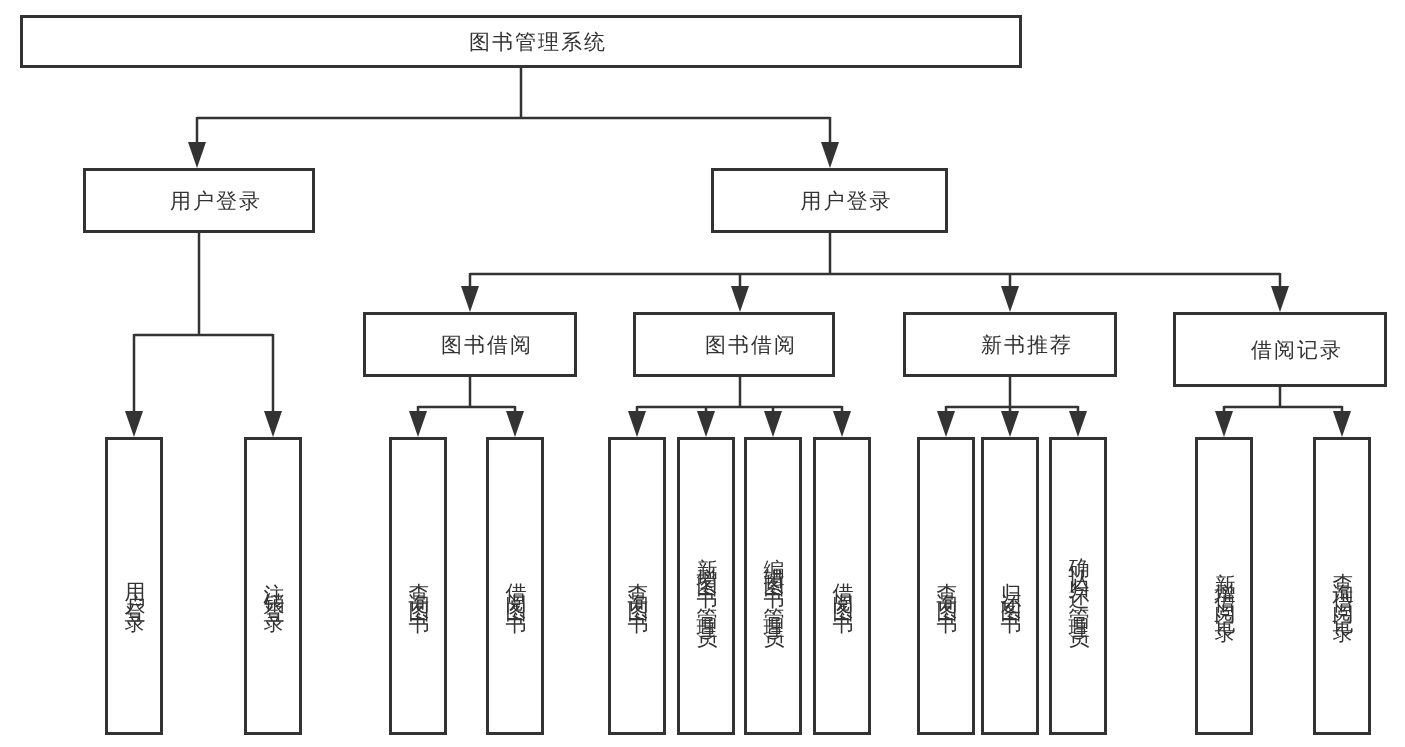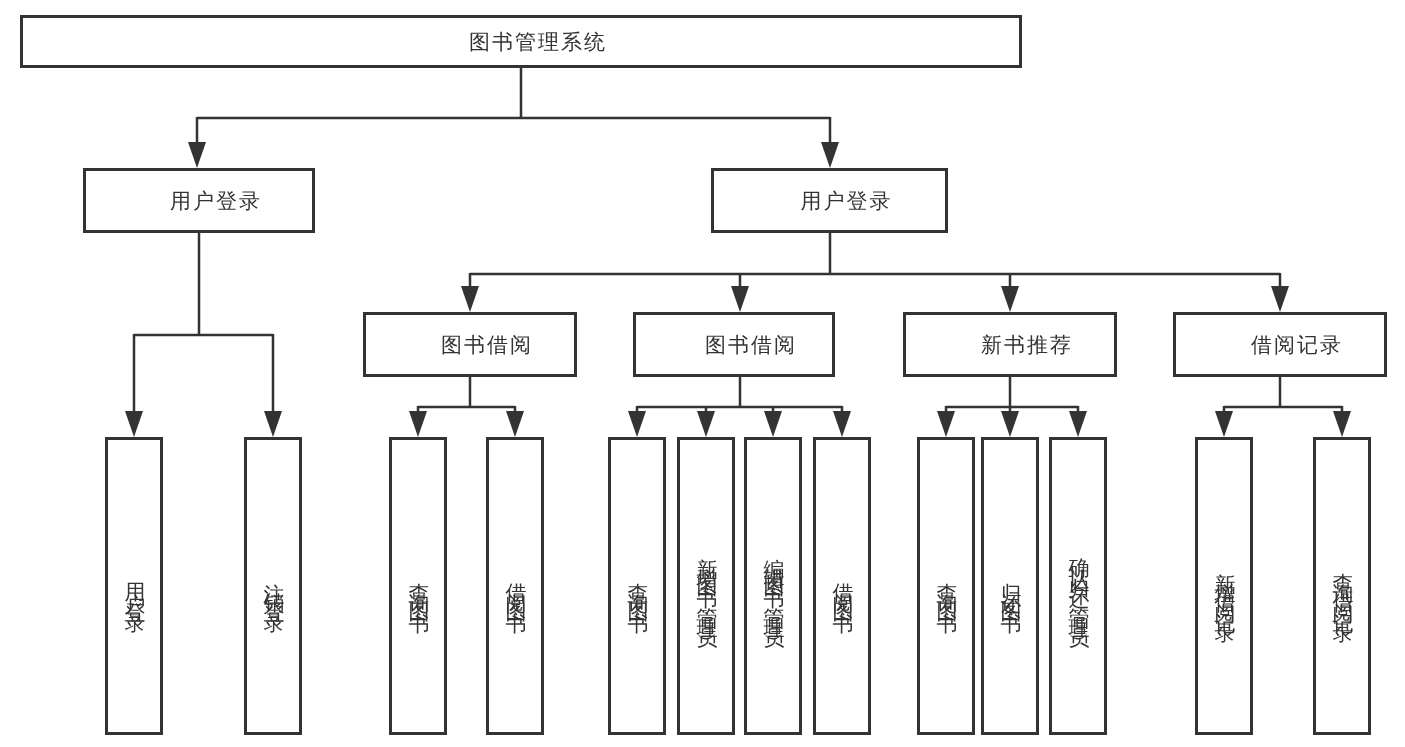--- a/index.html
+++ b/index.html
@@ -67,21 +67,21 @@
   </svg>
 
   <div class="node h" style="left:20px;top:15px;width:1002px;height:53px;">图书管理系统</div>
 
   <div class="node h" style="left:83px;top:168px;width:232px;height:65px;">用户登录</div>
   <div class="node h" style="left:711px;top:168px;width:237px;height:65px;">用户登录</div>
 
   <div class="node h" style="left:363px;top:312px;width:214px;height:65px;">图书借阅</div>
   <div class="node h" style="left:633px;top:312px;width:202px;height:65px;">图书借阅</div>
   <div class="node h" style="left:903px;top:312px;width:214px;height:65px;">新书推荐</div>
-  <div class="node h" style="left:1173px;top:312px;width:214px;height:65px;">借阅记录</div>
+  <div class="node h" style="left:1173px;top:312px;width:214px;height:75px;">借阅记录</div>
 
   <div class="node v" style="left:105px;top:437px;width:58px;height:298px;">用户登录</div>
   <div class="node v" style="left:244px;top:437px;width:58px;height:298px;">注销登录</div>
 
   <div class="node v" style="left:389px;top:437px;width:58px;height:298px;">查询图书</div>
   <div class="node v" style="left:486px;top:437px;width:58px;height:298px;">借阅图书</div>
 
   <div class="node v" style="left:608px;top:437px;width:58px;height:298px;">查询图书</div>
   <div class="node v" style="left:677px;top:437px;width:58px;height:298px;">新增图书（管理员）</div>
   <div class="node v" style="left:744px;top:437px;width:58px;height:298px;">编辑图书（管理员）</div>

